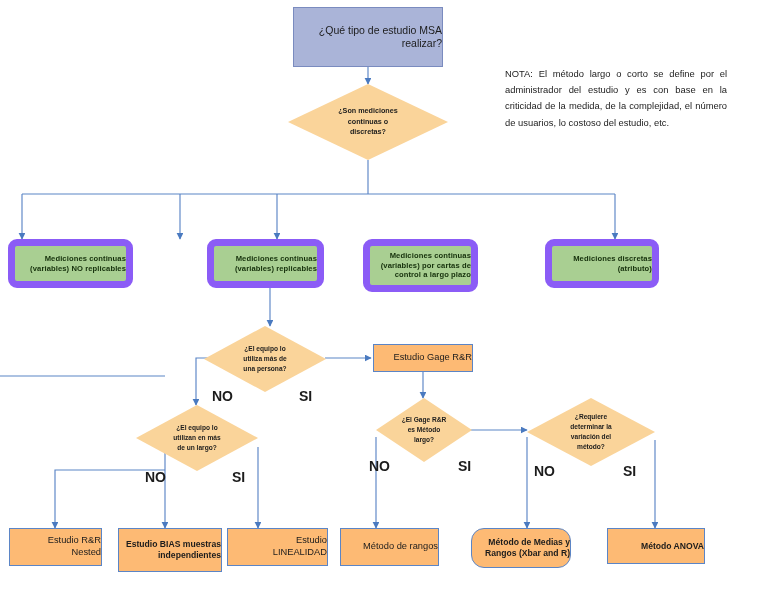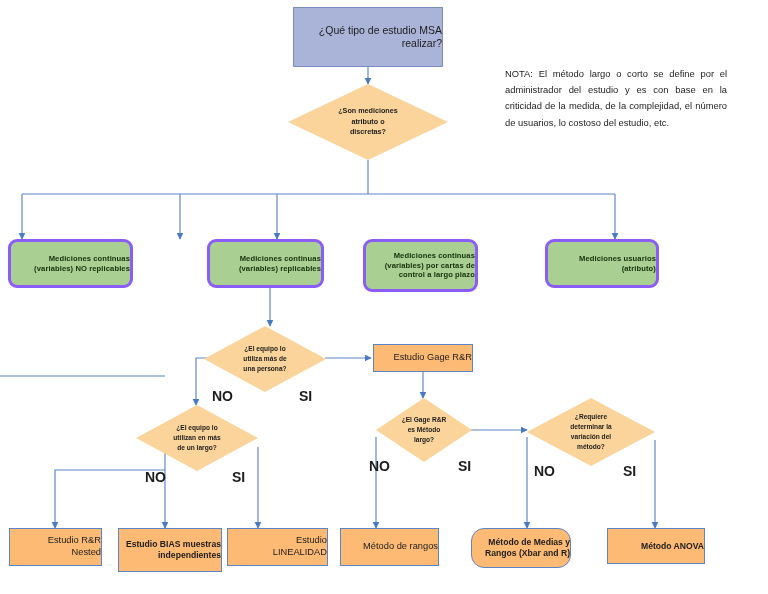--- a/index.html
+++ b/index.html
@@ -18,21 +18,21 @@
   .start{
     background:#aab4d8;
     border:1px solid #7a8bbf;
     color:#1c1c1c;
     font-size:10.5px;
     font-weight:400;
   }
   
   .green{
     background:#a9cf92;
-    border:3px solid #8b5cf6;
+    border:7px solid #8b5cf6;
     border-radius:9px;
     color:#15300b;
     font-size:7.6px;
     font-weight:700;
     letter-spacing:.1px;
   }
   
   .result{
     background:#fdba74;
     border:1.3px solid #5b85c6;
@@ -119,42 +119,42 @@
 
   <div class="node start" style="left:293px;top:7px;width:150px;height:60px;">
     <span class="txt">¿Qué tipo de estudio MSA realizar?</span>
   </div>
 
   <div class="note" style="left:505px;top:66px;width:222px;">NOTA: El método largo o corto se define por el administrador del estudio y es con base en la criticidad de la medida, de la complejidad, el número de usuarios, lo costoso del estudio, etc.</div>
 
   <div class="diamond big" style="left:288px;top:84px;width:160px;height:76px;">
     <div class="shape"></div>
     <div class="txt">¿Son mediciones
-atributo o
+continuas o
 discretas?</div>
   </div>
 
   <div class="node green" style="left:8px;top:239px;width:125px;height:49px;">
     <span class="txt">Mediciones continuas
 (variables) NO replicables</span>
   </div>
 
   <div class="node green" style="left:207px;top:239px;width:117px;height:49px;">
     <span class="txt">Mediciones continuas
 (variables) replicables</span>
   </div>
 
   <div class="node green" style="left:363px;top:239px;width:115px;height:53px;">
     <span class="txt">Mediciones continuas
 (variables) por cartas de
 control a largo plazo</span>
   </div>
 
   <div class="node green" style="left:545px;top:239px;width:114px;height:49px;">
-    <span class="txt">Mediciones usuarios
+    <span class="txt">Mediciones discretas
 (atributo)</span>
   </div>
 
   <div class="diamond" style="left:204px;top:326px;width:122px;height:66px;">
     <div class="shape"></div>
     <div class="txt">¿El equipo lo
 utiliza más de
 una persona?</div>
   </div>
 

